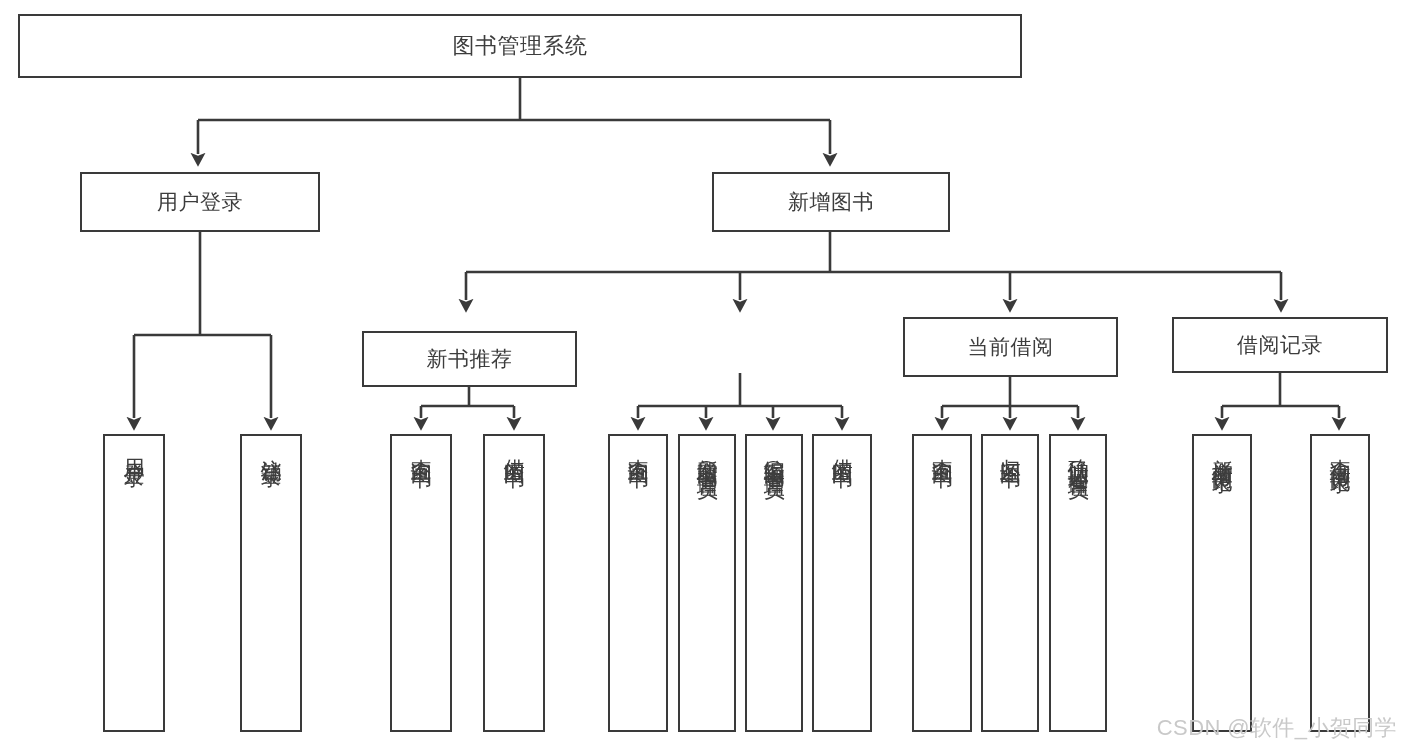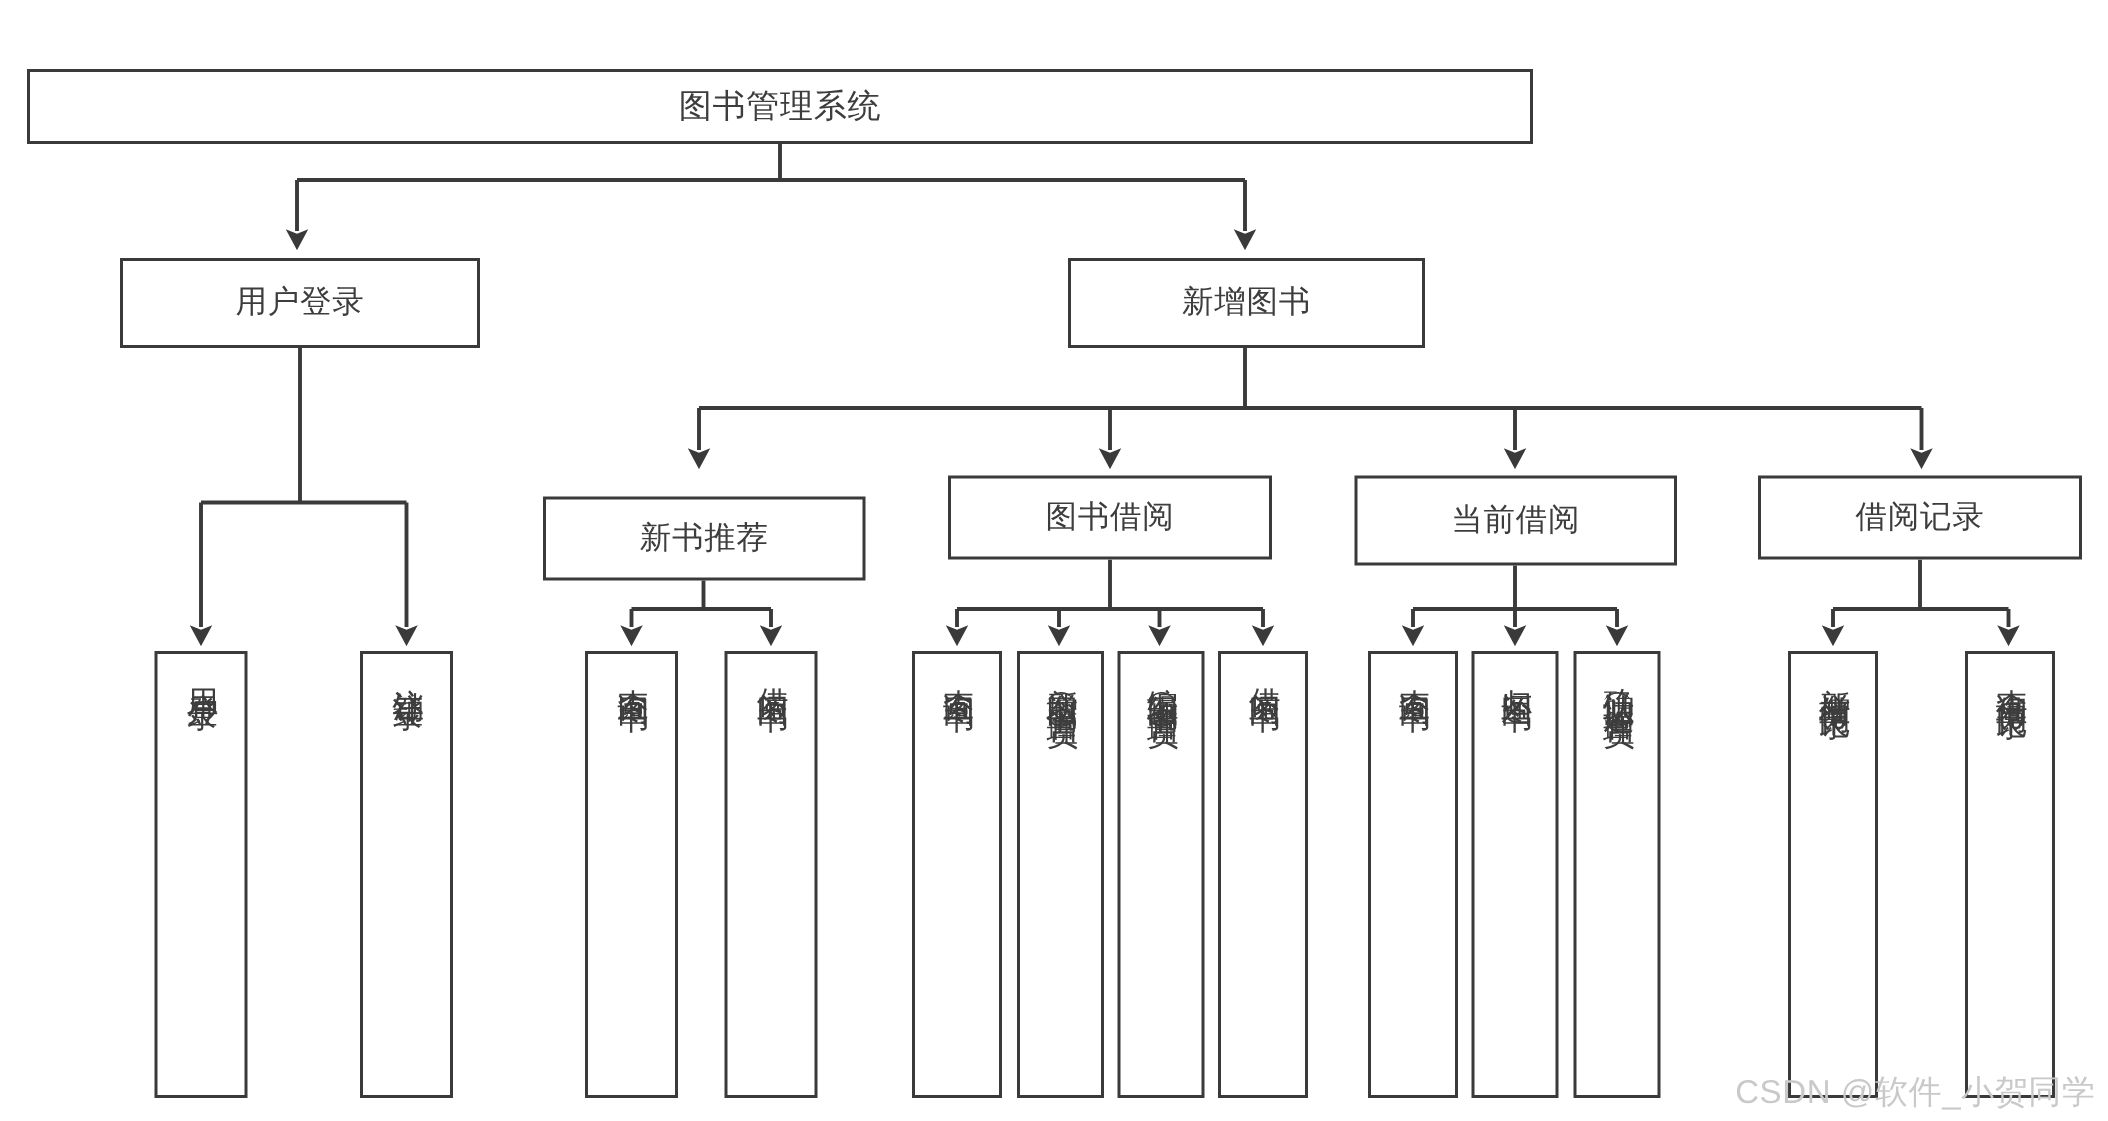--- a/index.html
+++ b/index.html
@@ -68,36 +68,33 @@
       <path d="M1010,406 L1010,418" marker-end="url(#arw)"></path>
       <path d="M1078,406 L1078,418" marker-end="url(#arw)"></path>
 
       <path d="M1280,373 L1280,406"></path>
       <path d="M1222,406 L1339,406"></path>
       <path d="M1222,406 L1222,418" marker-end="url(#arw)"></path>
       <path d="M1339,406 L1339,418" marker-end="url(#arw)"></path>
     </g>
   </svg>
 
-  <div class="node root" style="left:18px;top:14px;width:1004px;height:50px;margin-top:32px;">
+  <div class="node root" style="left:18px;top:14px;width:1004px;height:64px;">
     <span class="lbl">图书管理系统</span>
   </div>
 
   <div class="node h-node" style="left:80px;top:172px;width:240px;height:60px;">
     <span class="lbl">用户登录</span>
   </div>
   <div class="node h-node" style="left:712px;top:172px;width:238px;height:60px;">
     <span class="lbl">新增图书</span>
   </div>
 
   <div class="node h-node" style="left:362px;top:331px;width:215px;height:56px;">
     <span class="lbl">新书推荐</span>
-  </div>
-  <div class="node h-node" style="left:632px;top:317px;width:216px;height:56px;">
-    <span class="lbl">图书借阅</span>
   </div>
   <div class="node h-node" style="left:903px;top:317px;width:215px;height:60px;">
     <span class="lbl">当前借阅</span>
   </div>
   <div class="node h-node" style="left:1172px;top:317px;width:216px;height:56px;">
     <span class="lbl">借阅记录</span>
   </div>
 
   <div class="node leaf" style="left:103px;top:434px;width:62px;height:298px;">
     <span class="lbl">用户登录</span>

